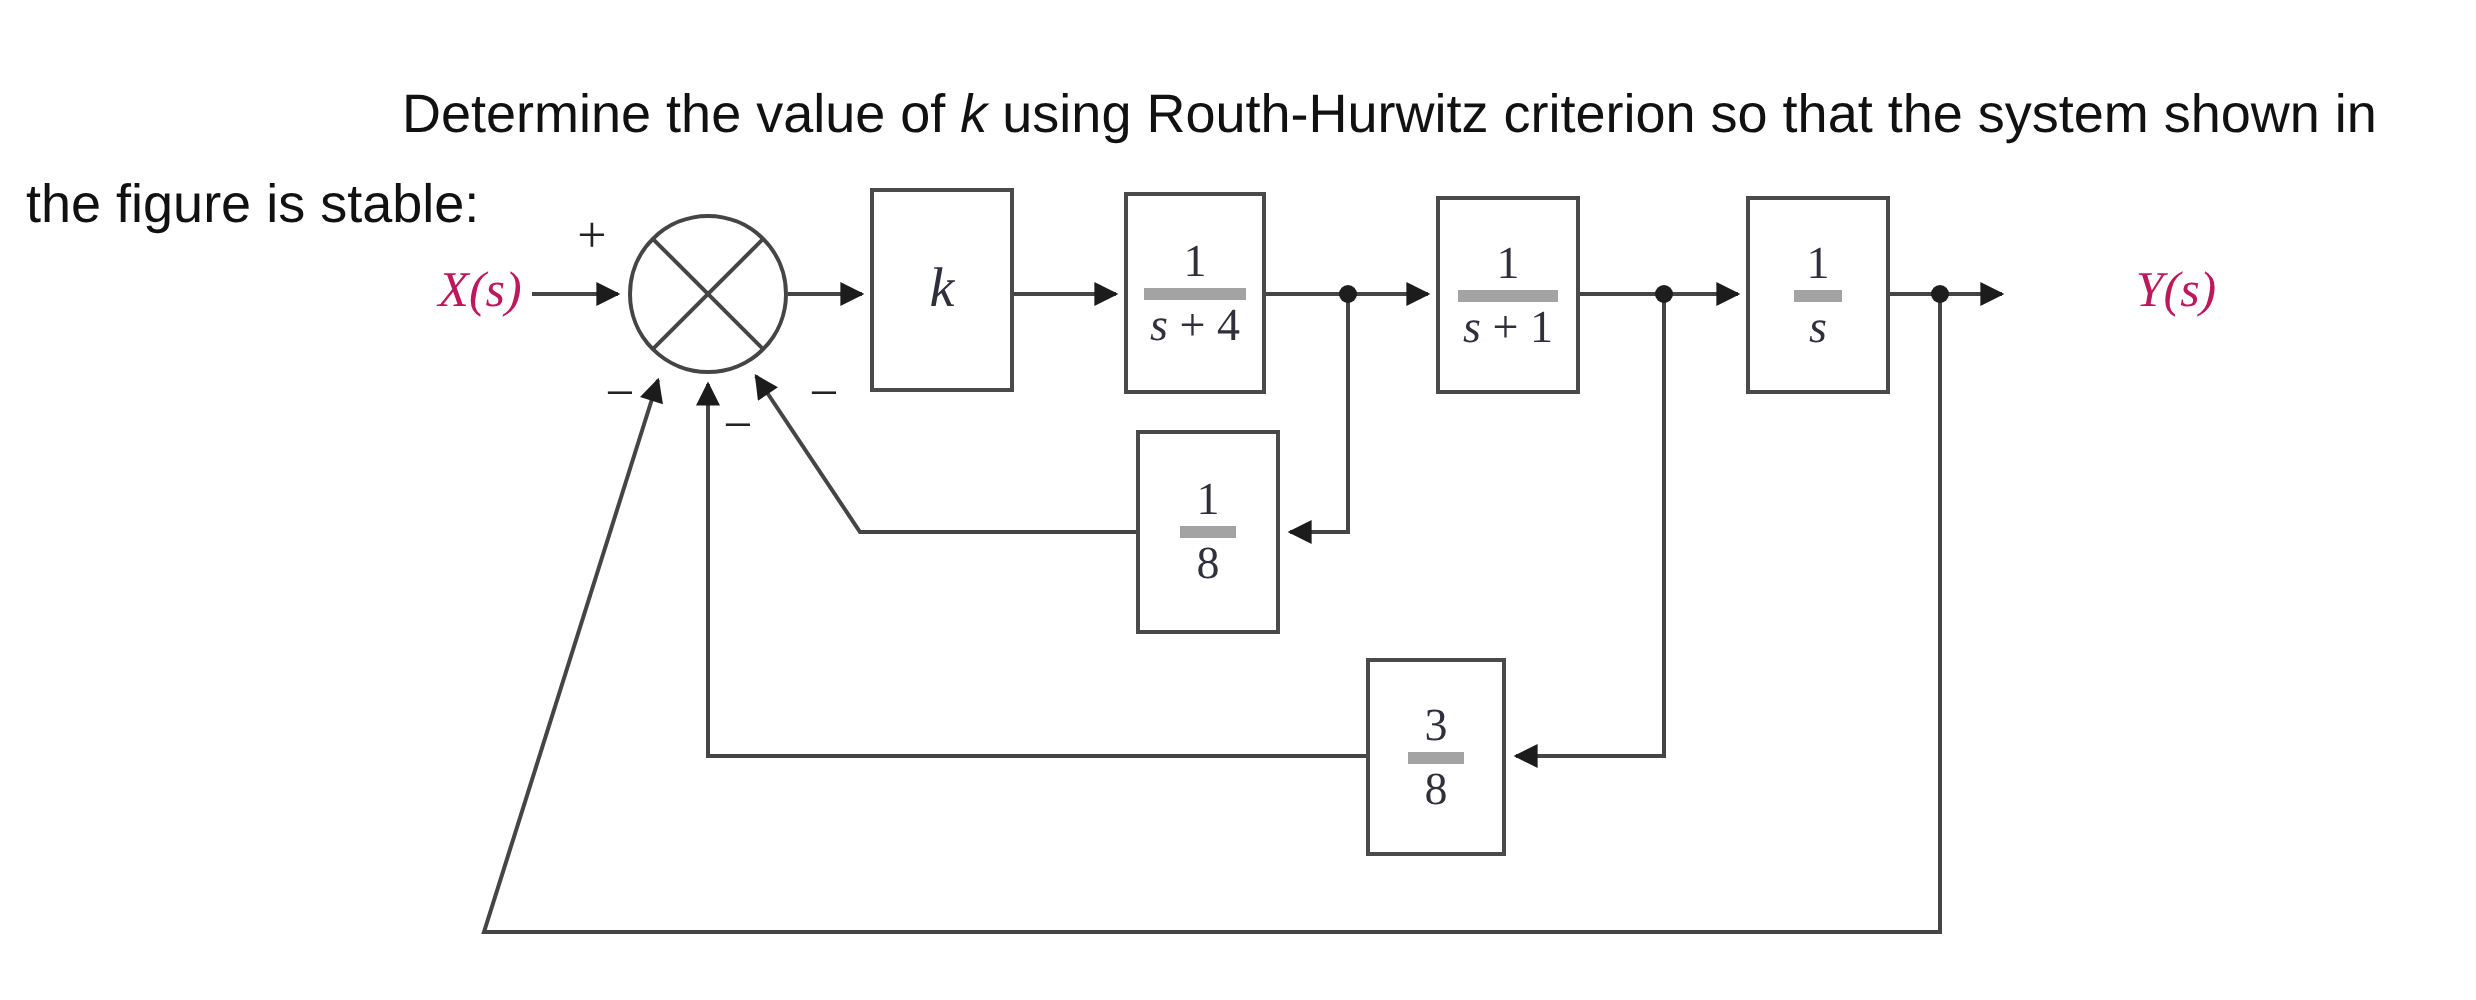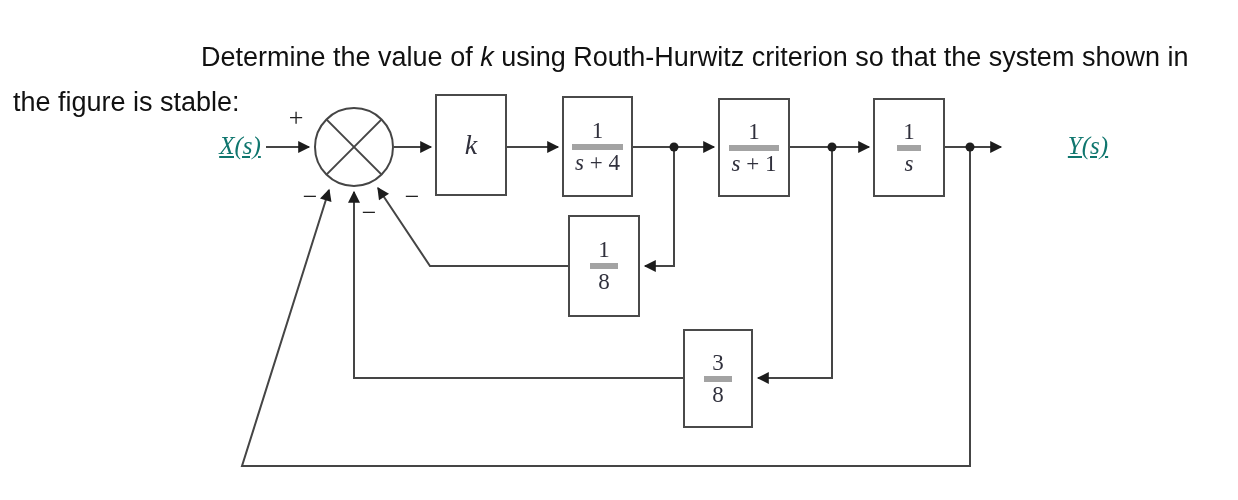--- a/index.html
+++ b/index.html
@@ -15,21 +15,21 @@
   .block{position:absolute;box-sizing:border-box;border:2px solid #4a4a4a;background:#ffffff;
          display:flex;align-items:center;justify-content:center;
          font-family:"Liberation Serif",serif;color:#30303c;}
   .gain-label{font-style:italic;font-size:28px;}
   .frac{display:flex;flex-direction:column;align-items:center;font-size:23px;line-height:1.12;}
   .frac .den{border-top:6px solid #a3a3a3;padding:0 3px;}
   .frac.wide-bar .den{padding:0 8px;}
   .var{font-style:italic;}
   
   .io-label{position:absolute;transform:translate(-50%,-50%);
-            font-family:"Liberation Serif",serif;font-style:italic;font-size:25px;color:#0f766e;white-space:nowrap;text-decoration:underline;}
+            font-family:"Liberation Serif",serif;font-style:italic;font-size:25px;color:#be185d;white-space:nowrap;}
   .sign{position:absolute;transform:translate(-50%,-50%);
         font-family:"Liberation Serif",serif;font-size:26px;color:#222222;}
 </style>
 </head>
 <body>
 
 <div id="stage">
 
   <p class="question"><span>Determine the value of </span><span class="ksym">k</span><span> using Routh-Hurwitz criterion so that the system shown in the figure is stable:</span></p>
 

